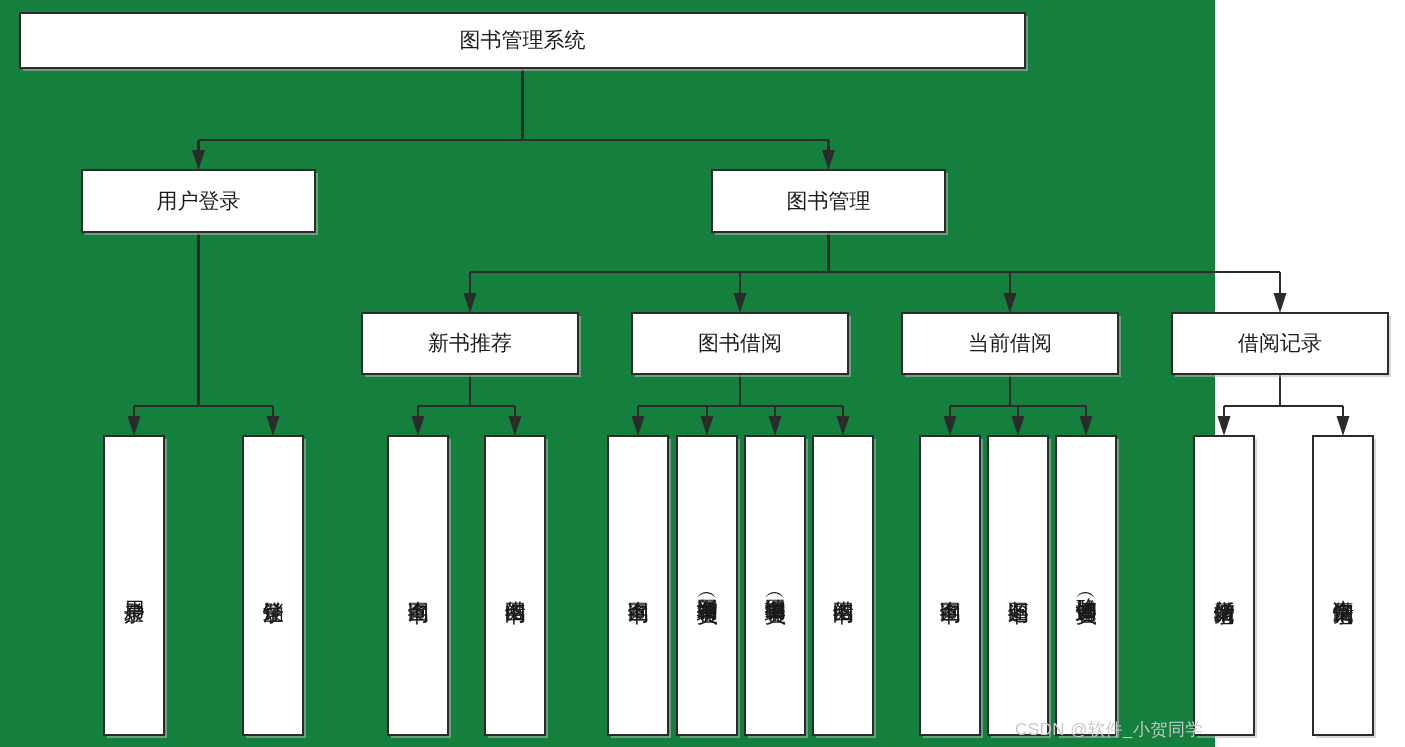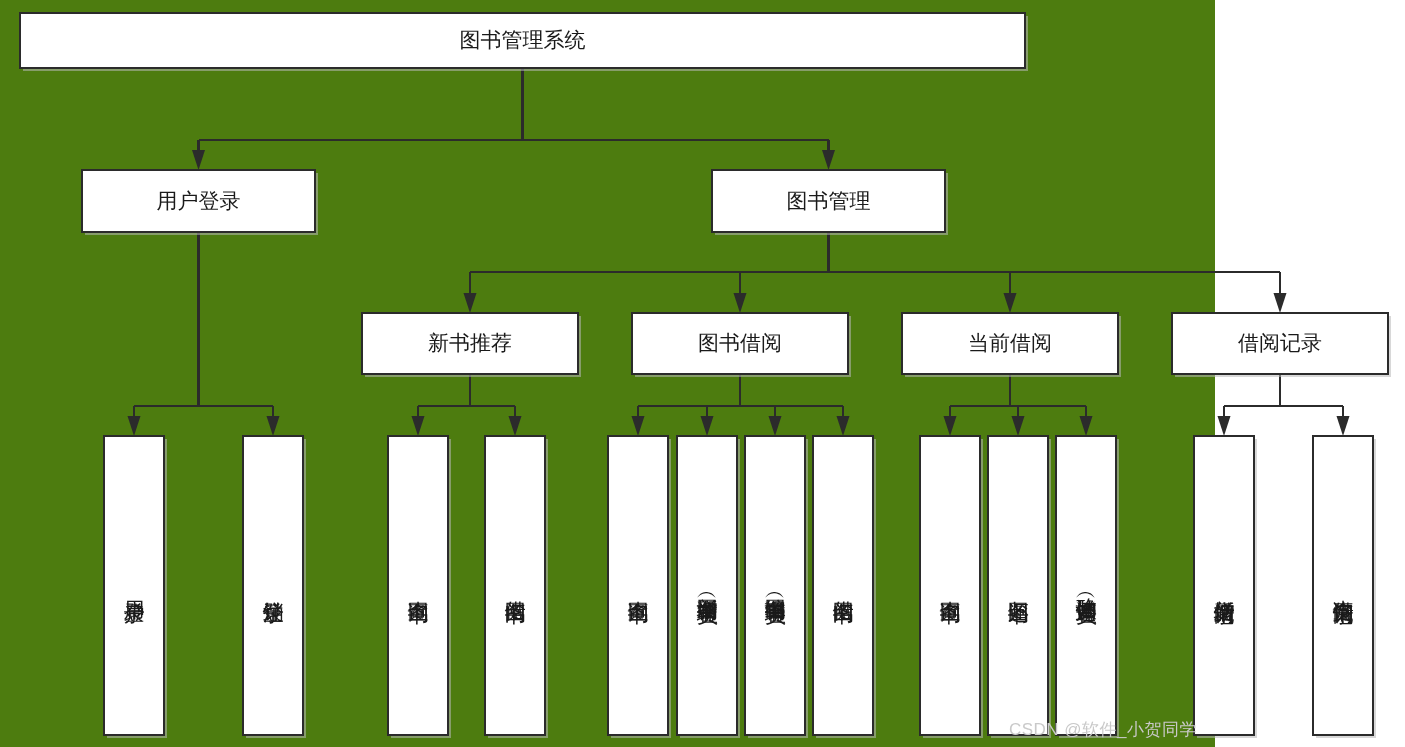--- a/index.html
+++ b/index.html
@@ -12,21 +12,21 @@
     width: 1405px;
     height: 747px;
     font-family: "Liberation Sans", "DejaVu Sans", sans-serif;
     overflow: hidden;
     position: relative;
   }
   #diagram-root {
     position: relative;
     width: 1215px;
     height: 747px;
-    background: #4d7c0f;
+    background: #15803d;
   }
   svg.diagram-canvas {
     position: absolute;
     top: 0; left: 0;
     width: 1405px;
     height: 747px;
     display: block;
   }
   .node-box {
     fill: #ffffff;
@@ -68,21 +68,21 @@
     letter-spacing: 1px;
     display: flex;
     align-items: center;
     justify-content: center;
     text-align: center;
     pointer-events: none;
     user-select: none;
   }
   .watermark {
     position: absolute;
-    right: 18px;
+    right: 12px;
     bottom: 6px;
     font-family: "Liberation Sans", "DejaVu Sans", sans-serif;
     font-size: 17px;
     color: #c9c9c9;
     letter-spacing: 0.5px;
     white-space: nowrap;
     user-select: none;
     margin-left: 16px;
   }
 </style>

